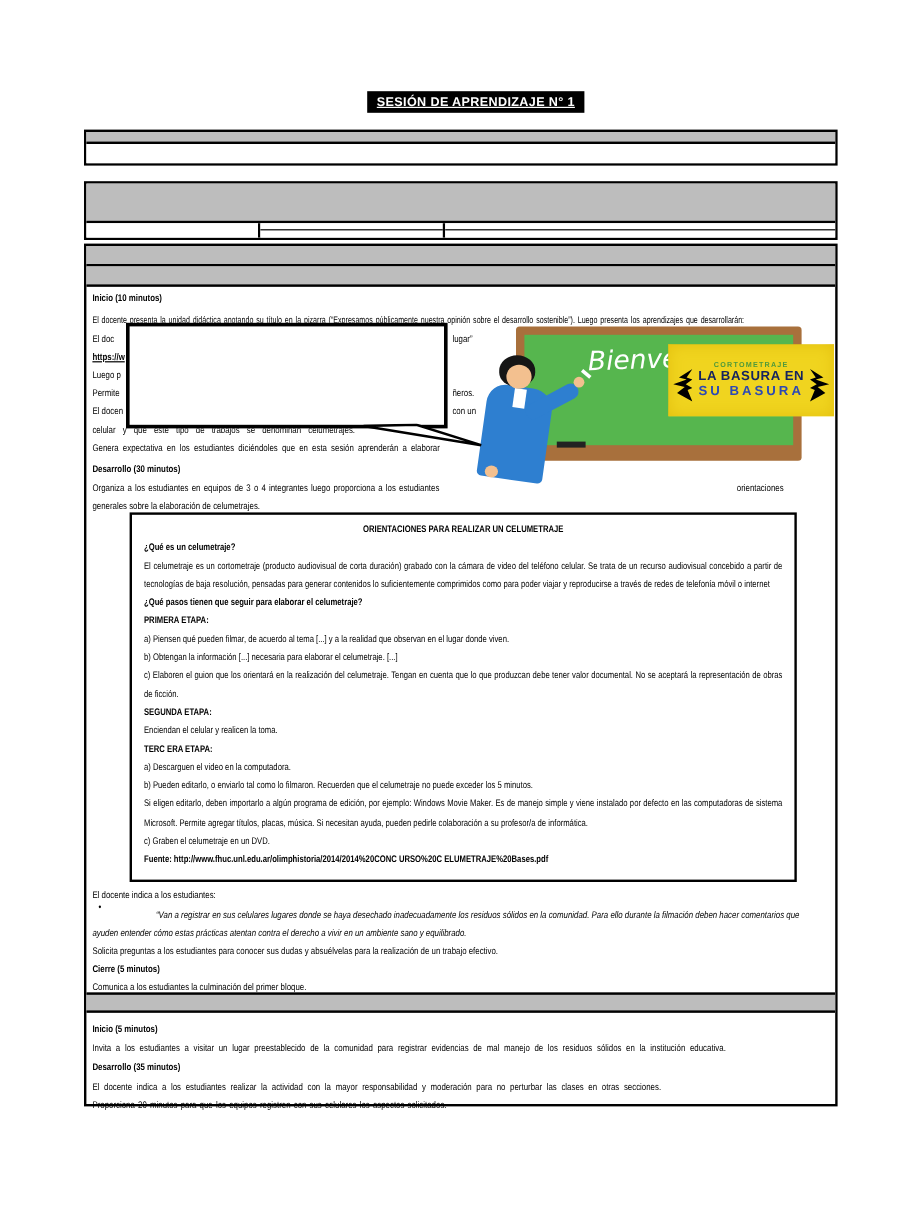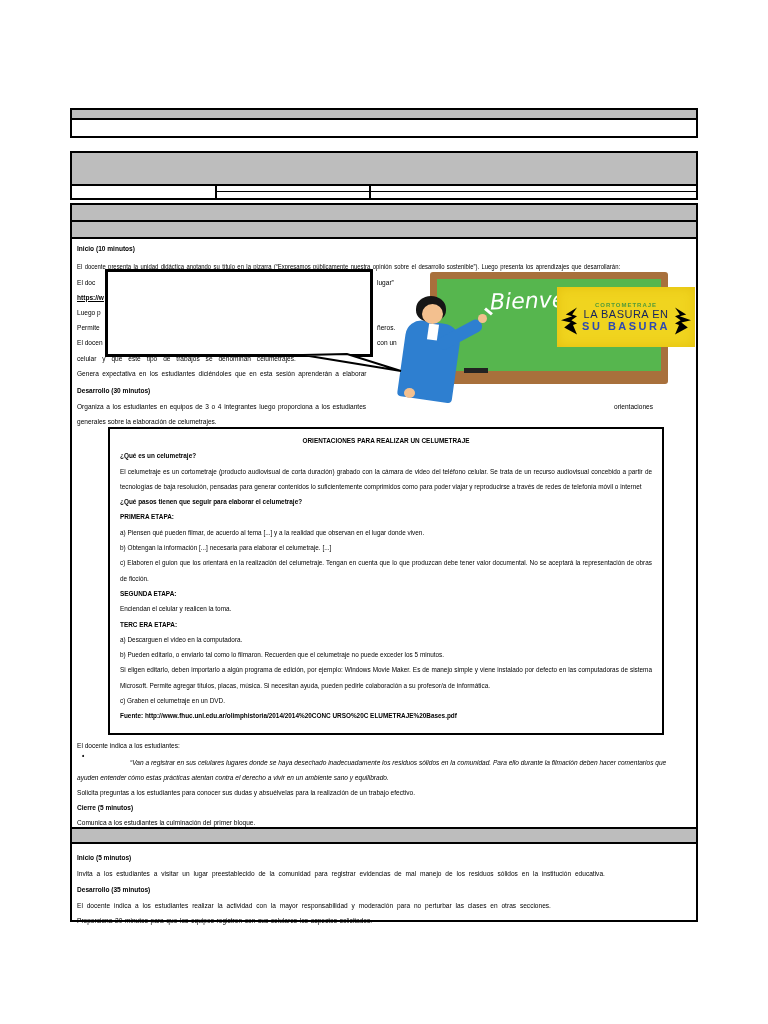--- a/index.html
+++ b/index.html
@@ -55,36 +55,37 @@
              border-radius:16px 18px 4px 4px;transform:rotate(8deg);}
   .arm{position:absolute;left:34px;top:58px;width:48px;height:13px;background:#2e7fd0;
        border-radius:6px;transform:rotate(-28deg);}
   .hand{position:absolute;left:76px;top:44px;width:9px;height:9px;background:#f3c08f;border-radius:50%;}
   .chalk{position:absolute;left:82px;top:40px;width:9px;height:3px;background:#fff;transform:rotate(40deg);}
   .hand2{position:absolute;left:2px;top:118px;width:11px;height:10px;background:#f3c08f;border-radius:50%;}
   .banner{position:absolute;left:155px;top:17px;width:138px;height:60px;background:#f0d41f;
           z-index:3;display:flex;flex-direction:column;align-items:center;justify-content:center;
           box-shadow:inset 0 0 12px #e3bf0e;}
   .banner-top{font-size:6px;font-weight:bold;color:#4f9a3a;letter-spacing:1px;}
-  .banner-l1{font-size:11px;font-weight:normal;color:#15235f;letter-spacing:.5px;line-height:12px;}
+  .banner-l1{font-size:11px;font-weight:bold;color:#15235f;letter-spacing:.5px;line-height:12px;}
   .banner-l2{font-size:11px;font-weight:bold;color:#2c49b4;letter-spacing:2.5px;line-height:12px;}
   .star{position:absolute;top:18px;width:16px;height:32px;}
   .star.left{left:4px;} .star.right{right:4px;transform:scaleX(-1);}
   
   .obox{position:absolute;left:36px;top:222px;width:556px;height:308px;border:2px solid #000;
         box-sizing:border-box;padding:4px 10px 12px;overflow:hidden;}
   .cond{width:125%;transform:scaleX(.8);transform-origin:0 0;font-size:8px;line-height:15.3px;
         text-align:justify;}
   .cond .ctr{text-align:center;}
 </style>
 </head>
 <body>
 
 <div class="page">
 
+  <div class="titlebar">SESIÓN DE APRENDIZAJE  N° 1</div>
 
   <div class="table1">
     <div class="t1gray"></div>
     <div class="t1white"></div>
   </div>
 
   <div class="table2">
     <div class="t2gray"></div>
     <div class="t2row">
       <div class="t2c1"></div>

